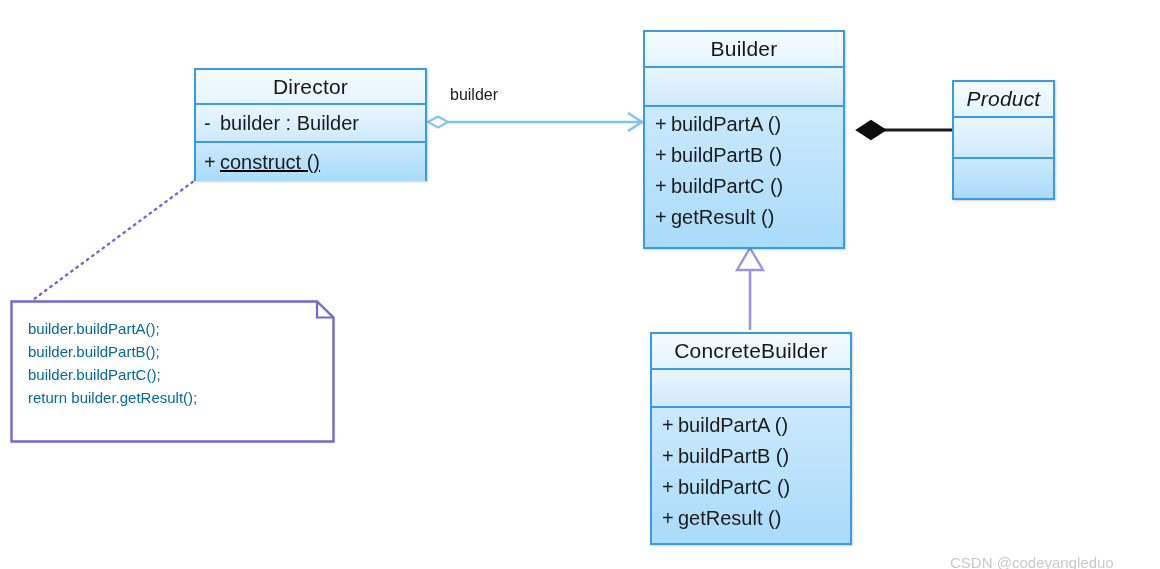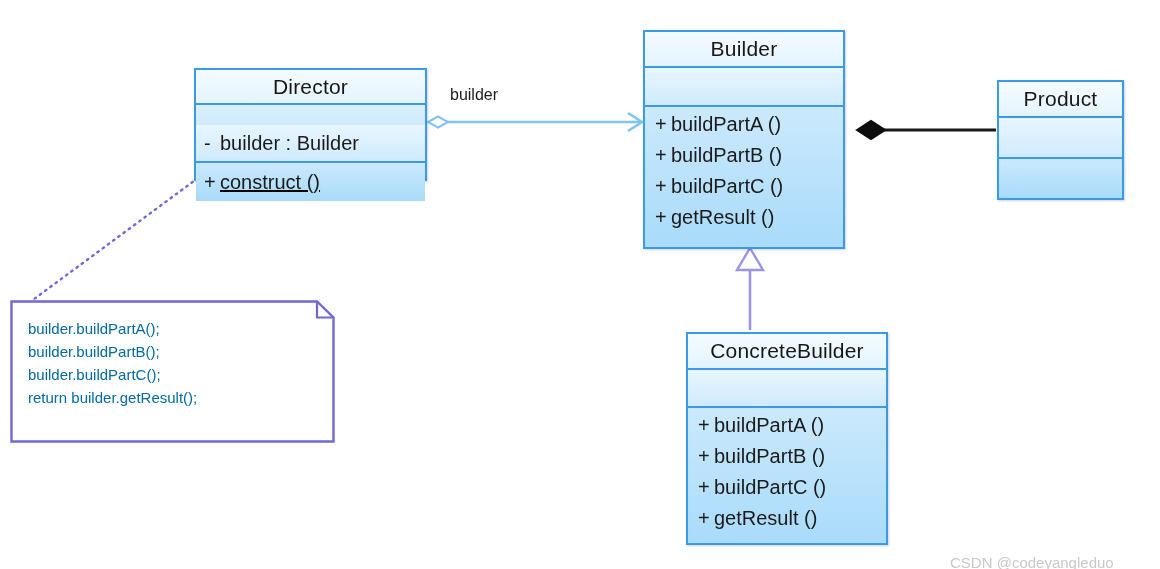--- a/index.html
+++ b/index.html
@@ -130,21 +130,21 @@
     </g>
 
     
     <g>
       <line x1="198" y1="178" x2="30" y2="302" stroke="#6f68d6" stroke-width="2.4" stroke-dasharray="1.5 5" stroke-linecap="round"></line>
     </g>
   </svg>
 
   <div class="uml-class" style="left:194px; top:68px; width:233px; height:113px;">
     <div class="uml-title" style="height:35px; line-height:33px; font-size:21px;">Director</div>
-    <div class="uml-compartment" style="height:38px; padding:0 8px; display:flex; align-items:center;margin-top:20px;">
+    <div class="uml-compartment" style="height:38px; padding:0 8px; display:flex; align-items:center;">
       <span class="uml-member" style="font-size:20px;">
         <span class="vis">-</span><span>builder : Builder</span>
       </span>
     </div>
     <div class="uml-compartment last" style="height:38px; padding:0 8px; display:flex; align-items:center;text-decoration:underline;">
       <span class="uml-member" style="font-size:20px;">
         <span class="vis">+</span><span>construct ()</span>
       </span>
     </div>
   </div>
@@ -161,40 +161,40 @@
       </div>
       <div class="uml-member" style="font-size:20px; margin-bottom:11px;">
         <span class="vis">+</span><span>buildPartC ()</span>
       </div>
       <div class="uml-member" style="font-size:20px;">
         <span class="vis">+</span><span>getResult ()</span>
       </div>
     </div>
   </div>
 
-  <div class="uml-class" style="left:650px; top:332px; width:202px; height:213px;margin-left:36px;">
+  <div class="uml-class" style="left:650px; top:332px; width:202px; height:213px;">
     <div class="uml-title" style="height:36px; line-height:34px; font-size:21px;">ConcreteBuilder</div>
     <div class="uml-compartment" style="height:38px;"></div>
     <div class="uml-compartment last" style="height:135px; padding:7px 10px 0 10px;">
       <div class="uml-member" style="font-size:20px; margin-bottom:11px;">
         <span class="vis">+</span><span>buildPartA ()</span>
       </div>
       <div class="uml-member" style="font-size:20px; margin-bottom:11px;">
         <span class="vis">+</span><span>buildPartB ()</span>
       </div>
       <div class="uml-member" style="font-size:20px; margin-bottom:11px;">
         <span class="vis">+</span><span>buildPartC ()</span>
       </div>
       <div class="uml-member" style="font-size:20px;">
         <span class="vis">+</span><span>getResult ()</span>
       </div>
     </div>
   </div>
 
-  <div class="uml-class" style="left:997px; top:80px; width:127px; height:120px;">
+  <div class="uml-class" style="left:952px; top:80px; width:103px; height:120px;font-style:italic;">
     <div class="uml-title" style="height:36px; line-height:34px; font-size:21px;">Product</div>
     <div class="uml-compartment" style="height:41px;"></div>
     <div class="uml-compartment last" style="height:39px;"></div>
   </div>
 
   <div class="uml-note" style="left:10px; top:300px; width:325px; height:143px;">
     <svg class="note-shape" viewBox="0 0 325 143" preserveAspectRatio="none" xmlns="http://www.w3.org/2000/svg">
       <path d="M1.5,1.5 H307 L323.5,17.5 V141.5 H1.5 Z" fill="#ffffff" stroke="#6f68d6" stroke-width="2.4"></path>
       <path d="M307,1.5 V17.5 H323.5" fill="none" stroke="#6f68d6" stroke-width="2.2"></path>
     </svg>

